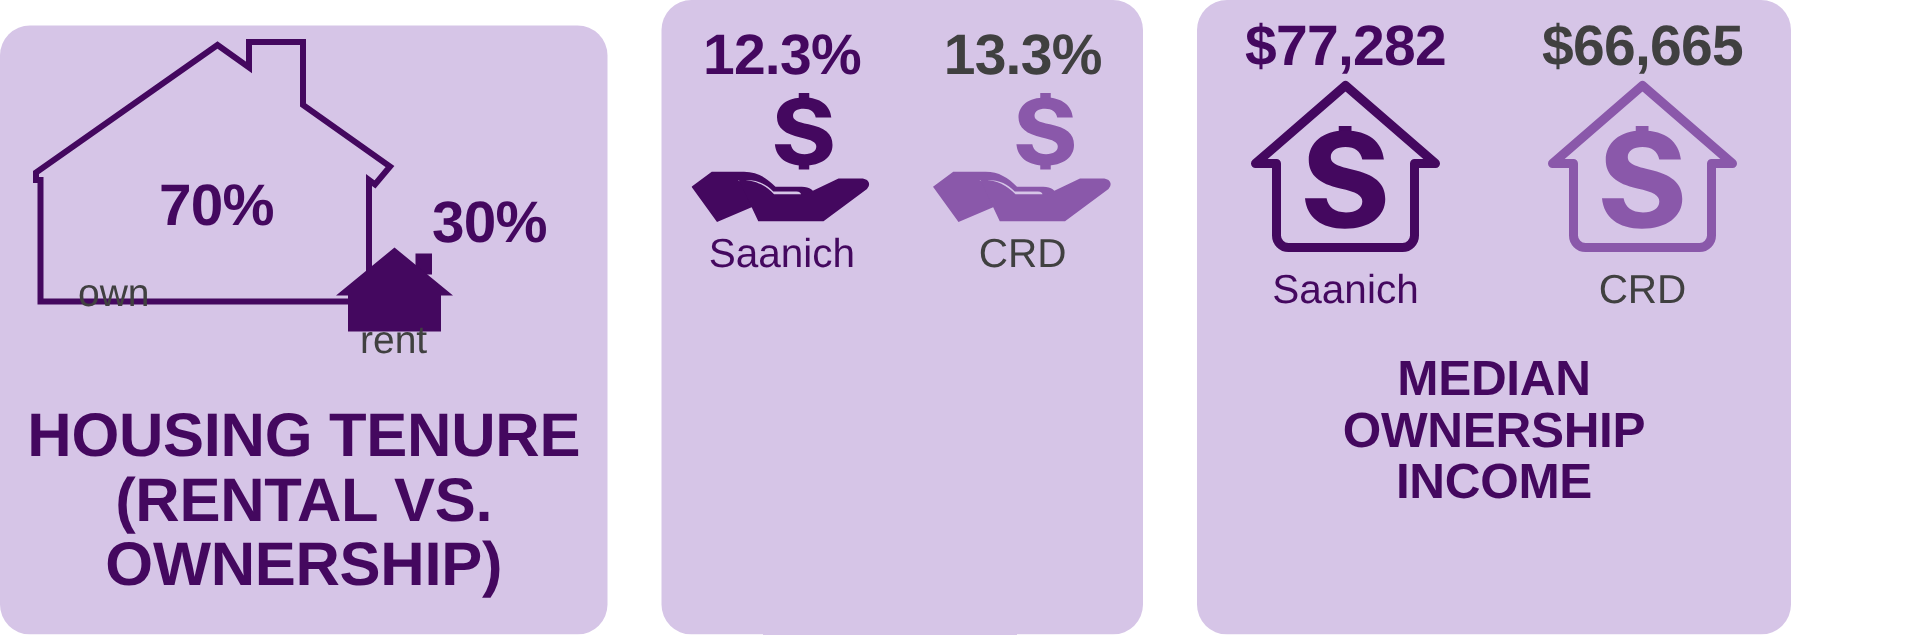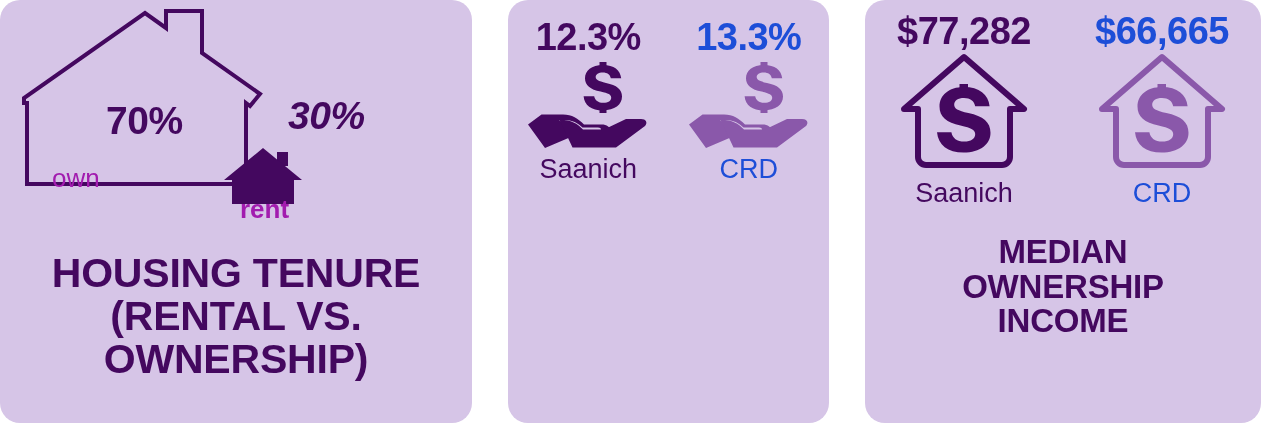--- a/index.html
+++ b/index.html
@@ -22,21 +22,21 @@
     gap: 36px;
     box-sizing: border-box;
   }
   .card {
     background: #d6c5e7;
     border-radius: 20px;
     position: relative;
     box-sizing: border-box;
     overflow: hidden;
   }
-  .card-tenure { width: 472px; }
+  .card-tenure { width: 405px; margin-top: 17px; }
   .card-lowincome { width: 321px; }
   .card-income { width: 396px; }
 
   
   .card-title {
     position: absolute;
     left: 0;
     right: 0;
     text-align: center;
     color: #44085f;
@@ -71,29 +71,29 @@
   }
   .tenure-art svg { display: block; }
   .pct {
     position: absolute;
     color: #44085f;
     font-weight: bold;
     font-size: 39px;
     letter-spacing: -0.5px;
   }
   .pct-own  { left: 106px; top: 99px; }
-  .pct-rent { left: 288px; top: 94px; font-style: italic; }
+  .pct-rent { left: 288px; top: 110px; }
   .tenure-lbl {
     position: absolute;
-    color: #a21caf;
+    color: #404040;
     font-size: 26px;
     font-weight: normal;
   }
   .lbl-own  { left: 52px;  top: 163px; }
-  .lbl-rent { left: 240px; top: 194px; font-weight: bold; }
+  .lbl-rent { left: 240px; top: 194px; }
 
   
   .stats-row {
     position: absolute;
     left: 0; right: 0;
     top: 0;
     display: flex;
     justify-content: center;
   }
   .stat {
@@ -119,21 +119,21 @@
   .card-lowincome .stat-icon  { margin-bottom: 8px; }
   .card-lowincome .stat-label { font-size: 27px; }
 
   
   .card-income .stats-row { top: 12px; }
   .card-income .stat-value { font-size: 38px; margin-bottom: 1px; }
   .card-income .stat-icon  { margin-bottom: 4px; }
   .card-income .stat-label { font-size: 27px; }
 
   .dark  { color: #44085f; }
-  .light { color: #1d4ed8; }
+  .light { color: #404040; }
 </style>
 </head>
 <body>
 
 <div class="board">
 
   <section class="card card-tenure">
 
     <div class="tenure-art">
       <svg width="405" height="240" viewBox="0 0 405 240" xmlns="http://www.w3.org/2000/svg">

